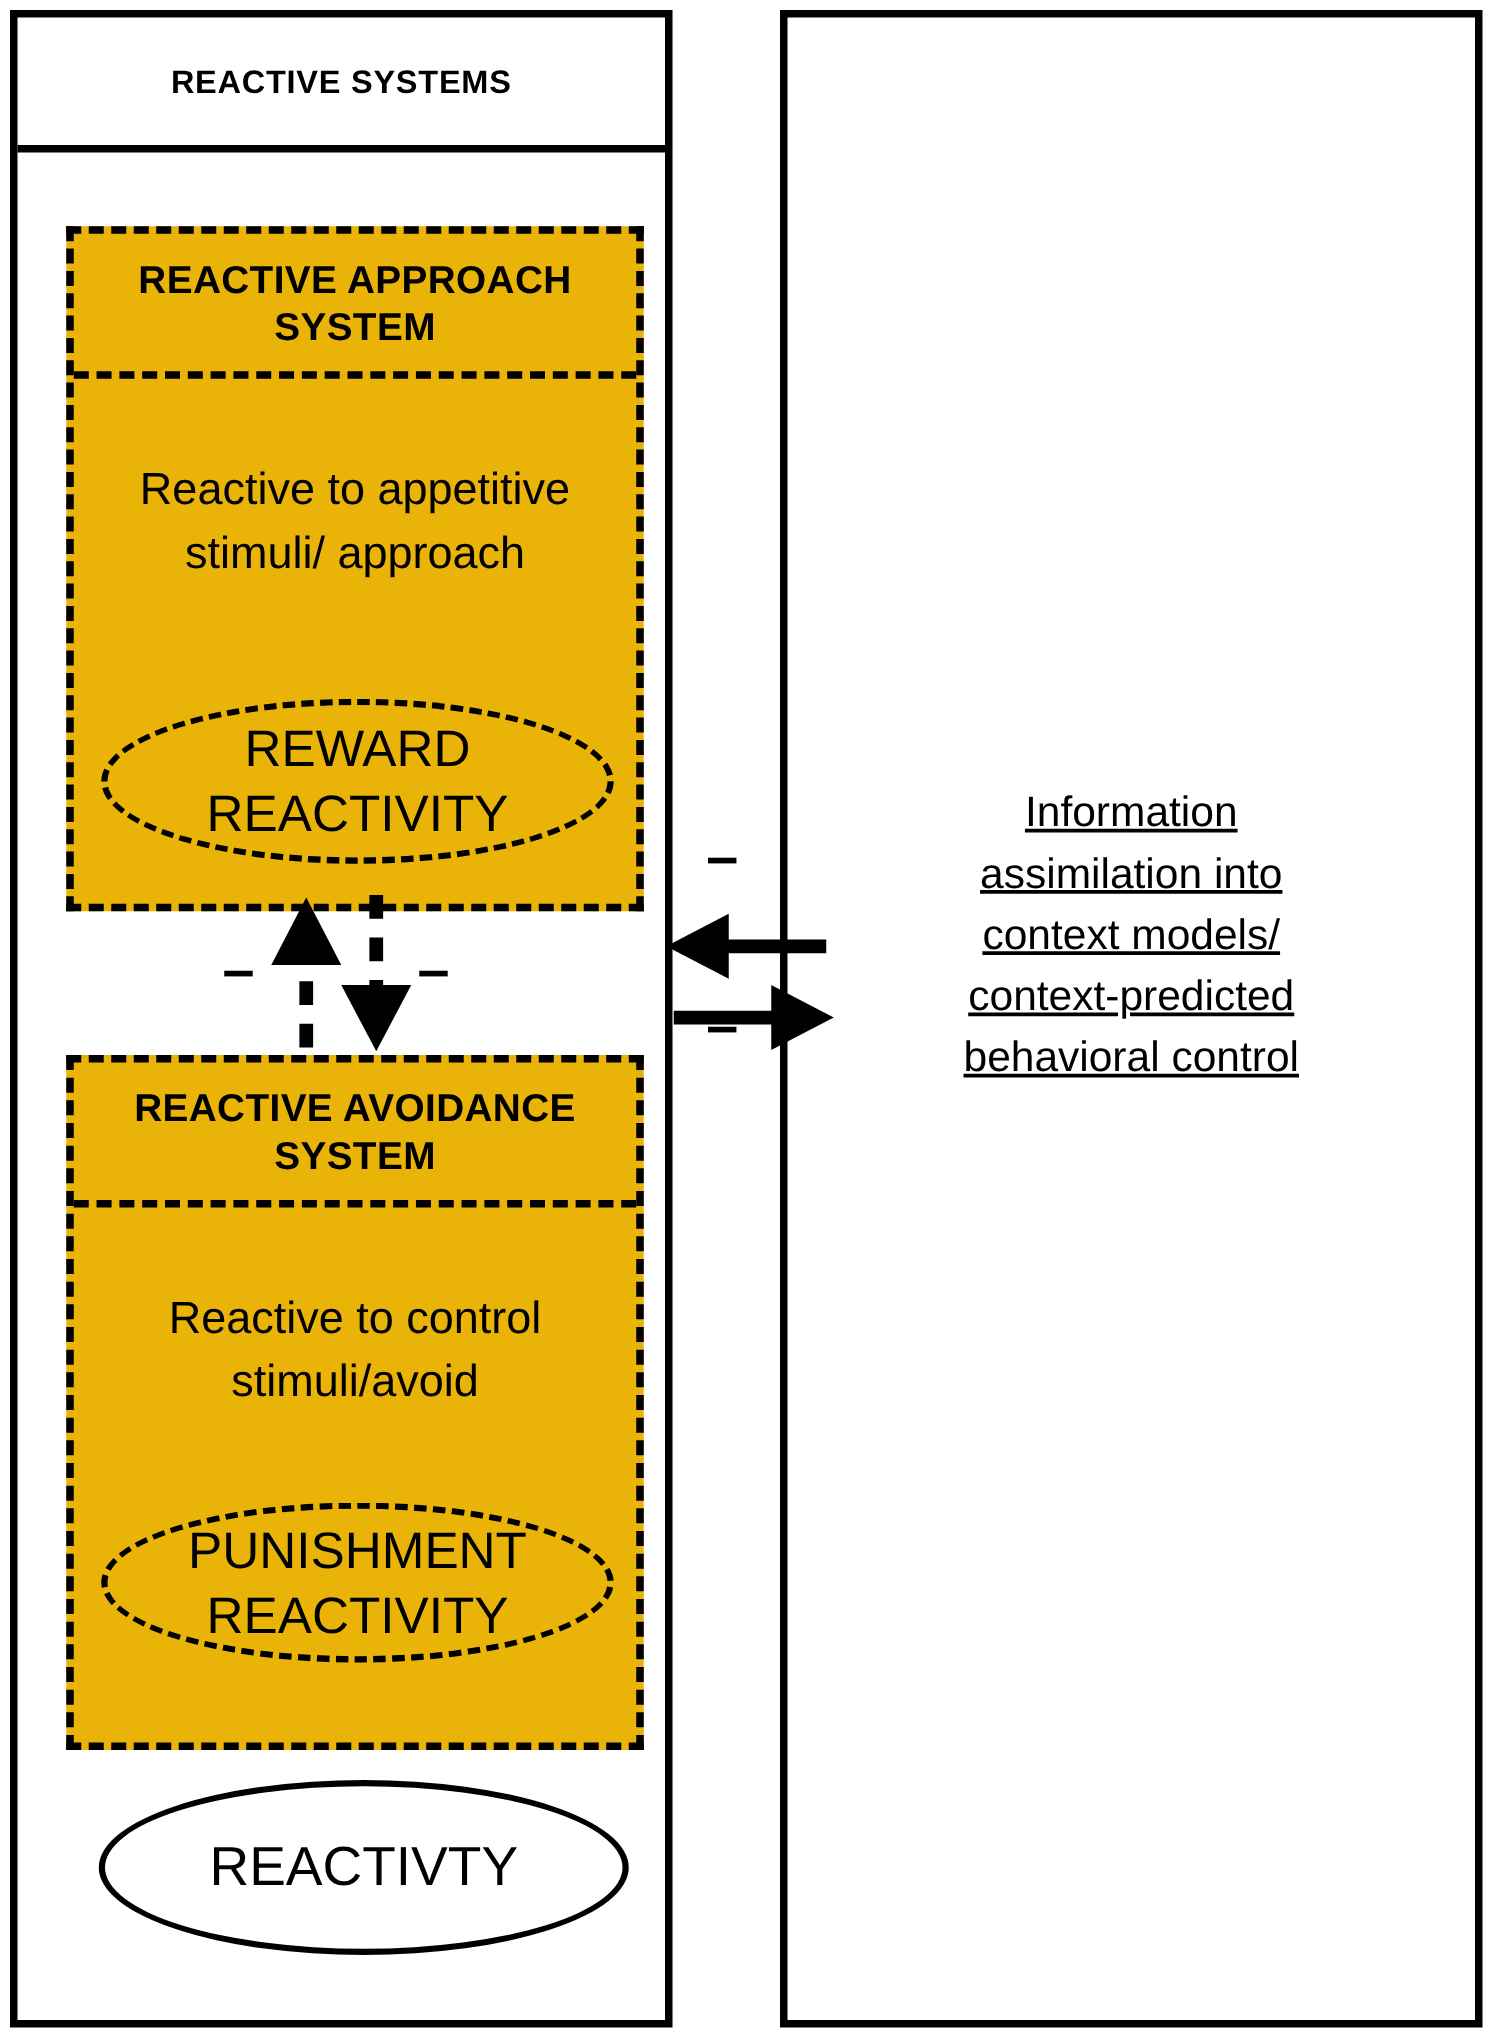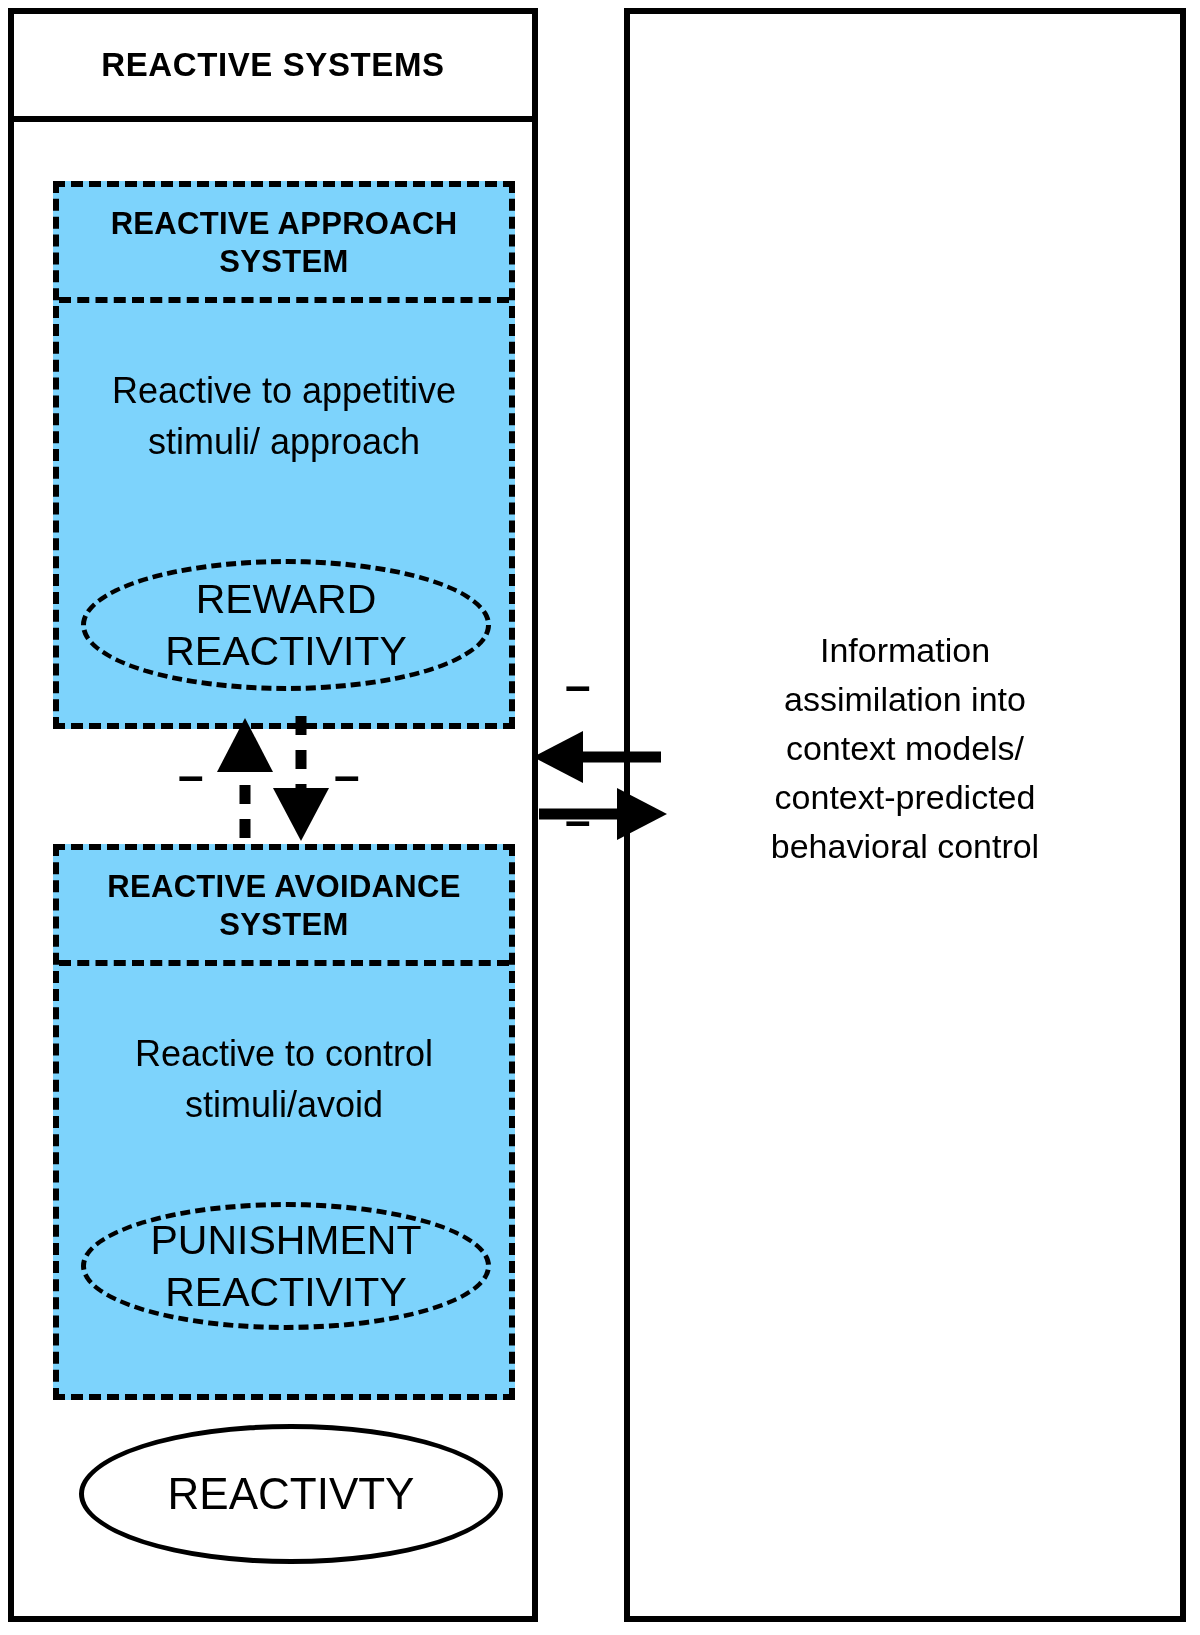--- a/index.html
+++ b/index.html
@@ -33,33 +33,33 @@
     top: 0;
     right: 0;
     height: 108px;
     border-bottom: 6px solid #000000;
     box-sizing: border-box;
     display: flex;
     align-items: center;
     justify-content: center;
   }
   .panel-header .title {
-    font-size: 33px;
+    font-size: 26px;
     font-weight: bold;
     letter-spacing: 0.6px;
     text-align: center;
     white-space: nowrap;
   }
 
   
   .dashed-box {
     position: absolute;
     border: 6px dashed #000000;
     box-sizing: border-box;
-    background: #7dd3fc;
+    background: #eab308;
   }
   #box-approach  { left: 39px;  top: 167px; width: 462px; height: 548px; }
   #box-avoidance { left: 39px;  top: 830px; width: 462px; height: 556px; }
 
   .dashed-box .sub-header {
     position: absolute;
     left: -0px;
     top: 0;
     right: -0px;
     box-sizing: border-box;
@@ -117,20 +117,21 @@
   
   #predictive-body {
     position: absolute;
     left: 46px;
     right: 46px;
     top: 612px;
     text-align: center;
     font-size: 34px;
     line-height: 1.44;
     white-space: pre-line;
+    text-decoration: underline;
   }
 
   
   .overlay {
     position: absolute;
     left: 0;
     top: 0;
     width: 1200px;
     height: 1635px;
     pointer-events: none;

